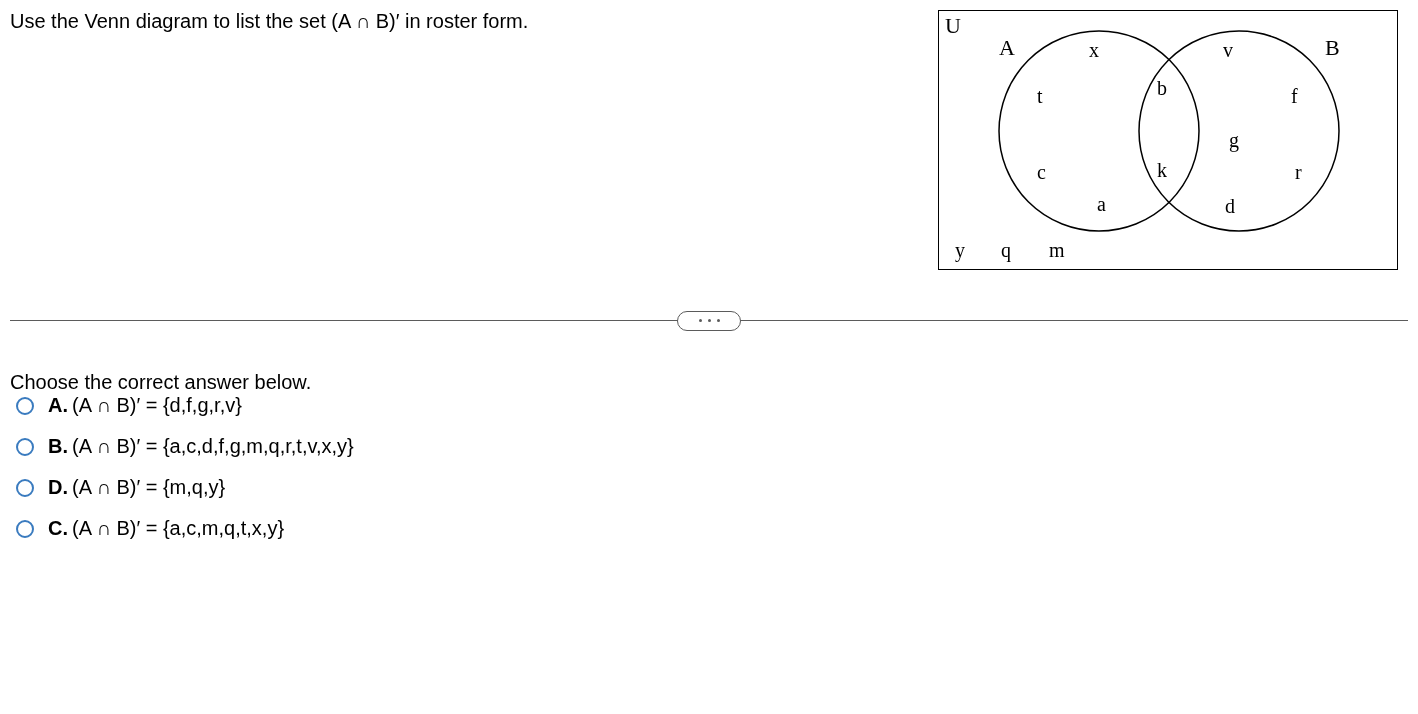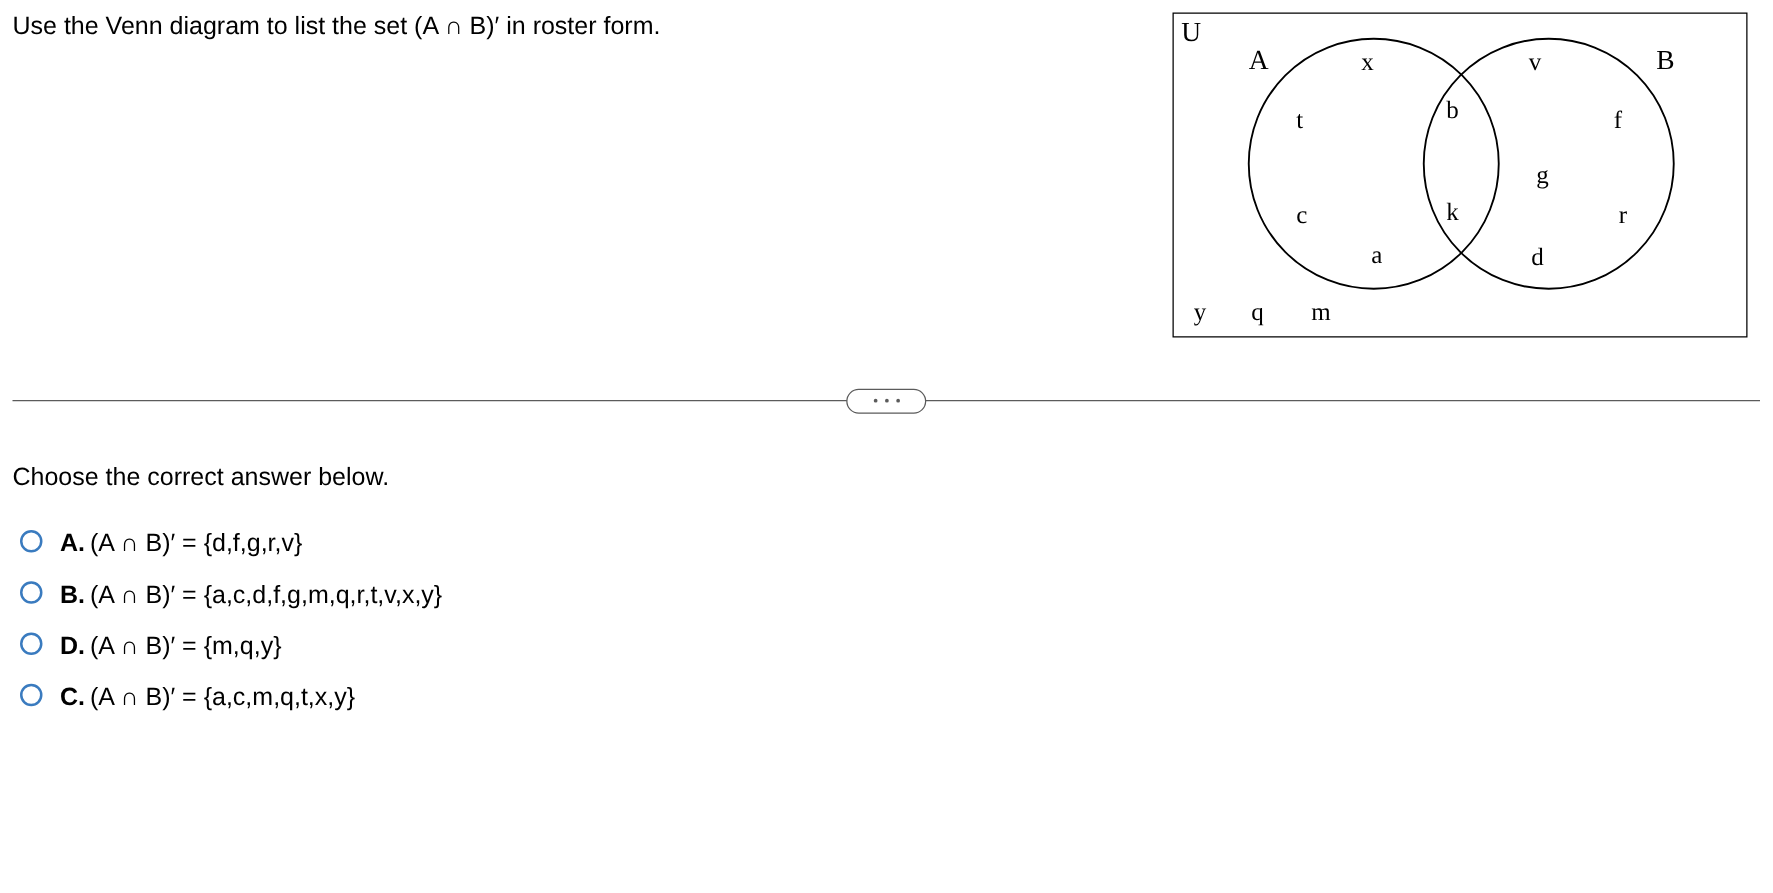--- a/index.html
+++ b/index.html
@@ -30,23 +30,23 @@
       position: absolute; left: 50%; top: 50%;
       transform: translate(-50%, -50%);
       width: 64px; height: 20px;
       background: #fff; border: 1.5px solid #5b5b5b;
       border-radius: 12px;
       display: flex; align-items: center; justify-content: center;
       gap: 6px;
     }
     .divider-pill .dot { width: 3px; height: 3px; background: #5b5b5b; border-radius: 50%; }
 
-    .choose-prompt { margin-bottom: 30px; }
+    .choose-prompt { }
     .options { display: flex; flex-direction: column; gap: 18px; padding-left: 6px; }
-    .option { display: flex; gap: 14px; }
+    .option { display: flex; align-items: center; gap: 14px; }
     .radio {
       width: 18px; height: 18px; border: 2px solid #3a7bbf; border-radius: 50%;
       flex-shrink: 0;
     }
     .option-label .let { font-weight: bold; margin-right: 4px; }
   </style>
 </head>
 <body>
 
 <div class="top-section">

